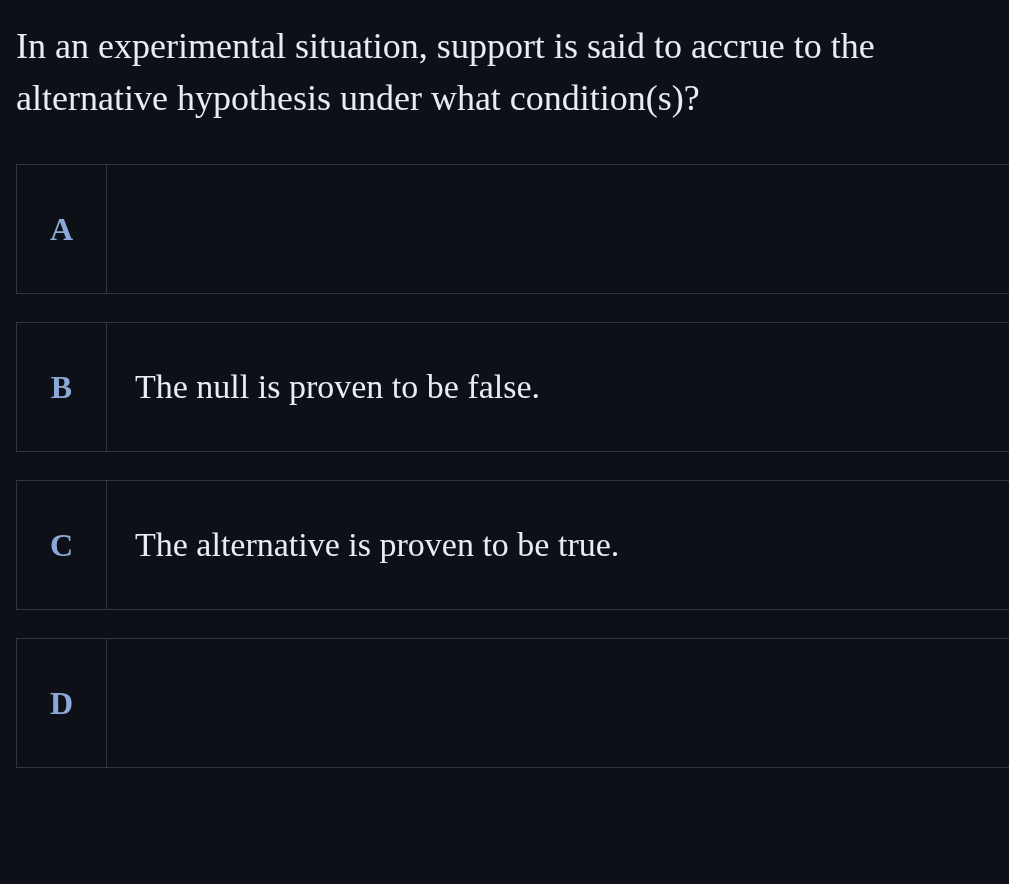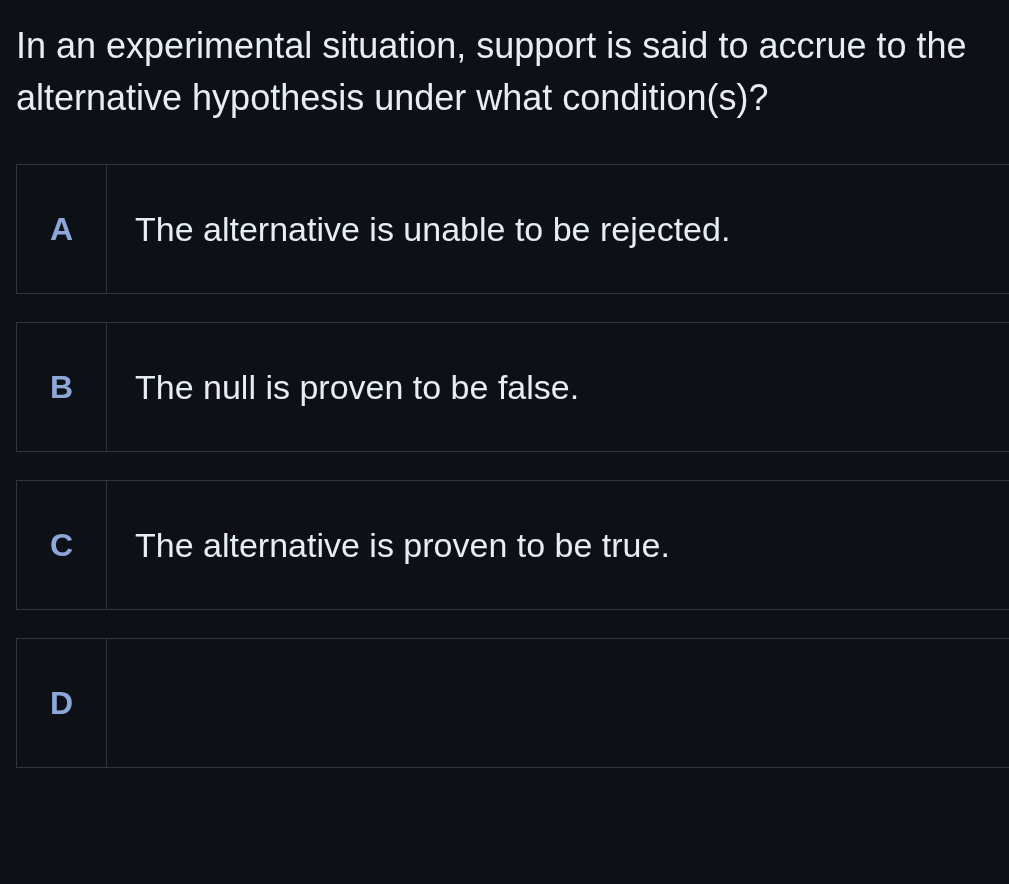--- a/index.html
+++ b/index.html
@@ -1,18 +1,19 @@
 <!DOCTYPE html>
 <html><head>
   <meta charset="utf-8">
   <style>
     * {
       margin: 0;
       padding: 0;
       box-sizing: border-box;
+      font-family: Liberation Serif, serif;
     }
     body {
       background-color: #0d1117;
       color: #e6edf3;
       font-family: -apple-system, BlinkMacSystemFont, "Segoe UI", Helvetica, Arial, sans-serif;
       padding: 20px 0 20px 16px;
       width: 1009px;
       min-height: 884px;
     }
     .question {
@@ -59,21 +60,20 @@
     }
   </style>
 </head>
 <body>
 
 <div class="question">In an experimental situation, support is said to accrue to the alternative hypothesis under what condition(s)?</div>
 
 <div class="options">
   <div class="option">
     <div class="option-letter">A</div>
-    <div class="option-text">The alternative is unable to be rejected.</div>
   </div>
   <div class="option">
     <div class="option-letter">B</div>
     <div class="option-text">The null is proven to be false.</div>
   </div>
   <div class="option">
     <div class="option-letter">C</div>
     <div class="option-text">The alternative is proven to be true.</div>
   </div>
   <div class="option">

